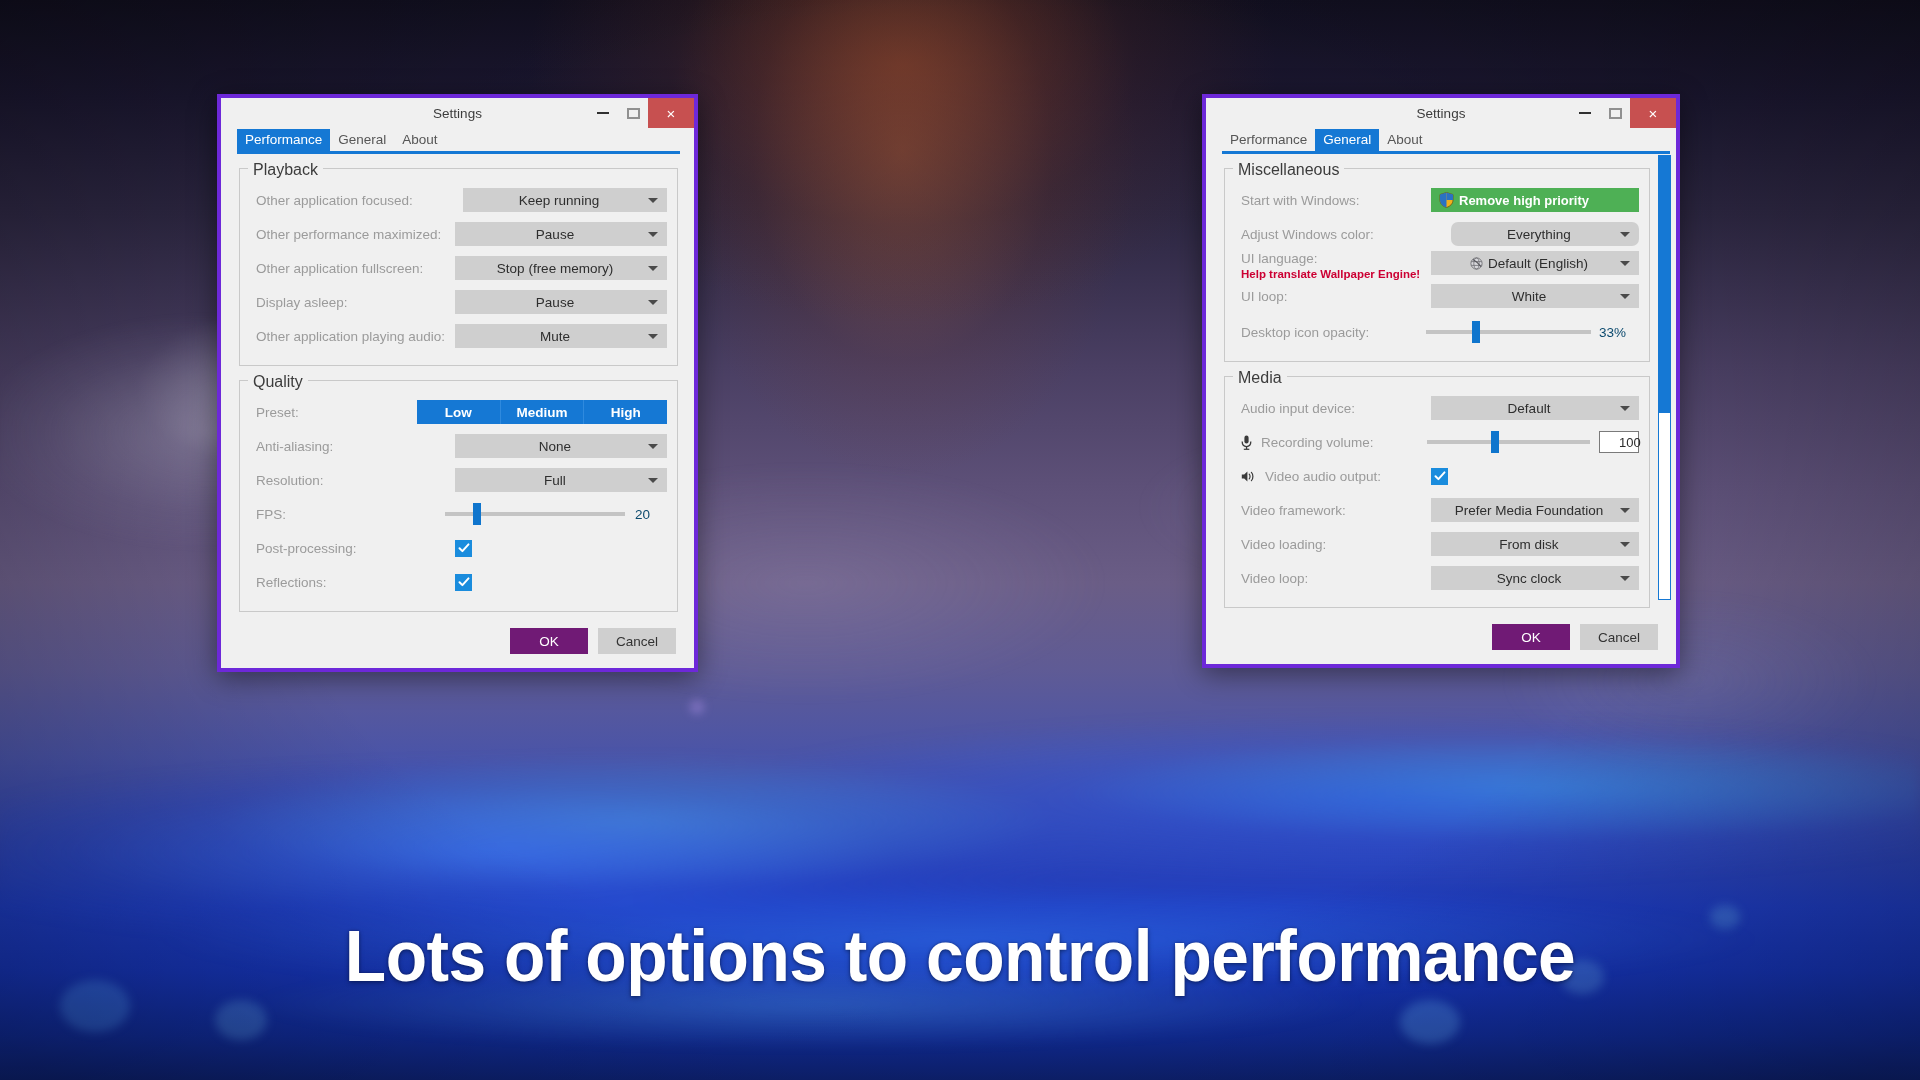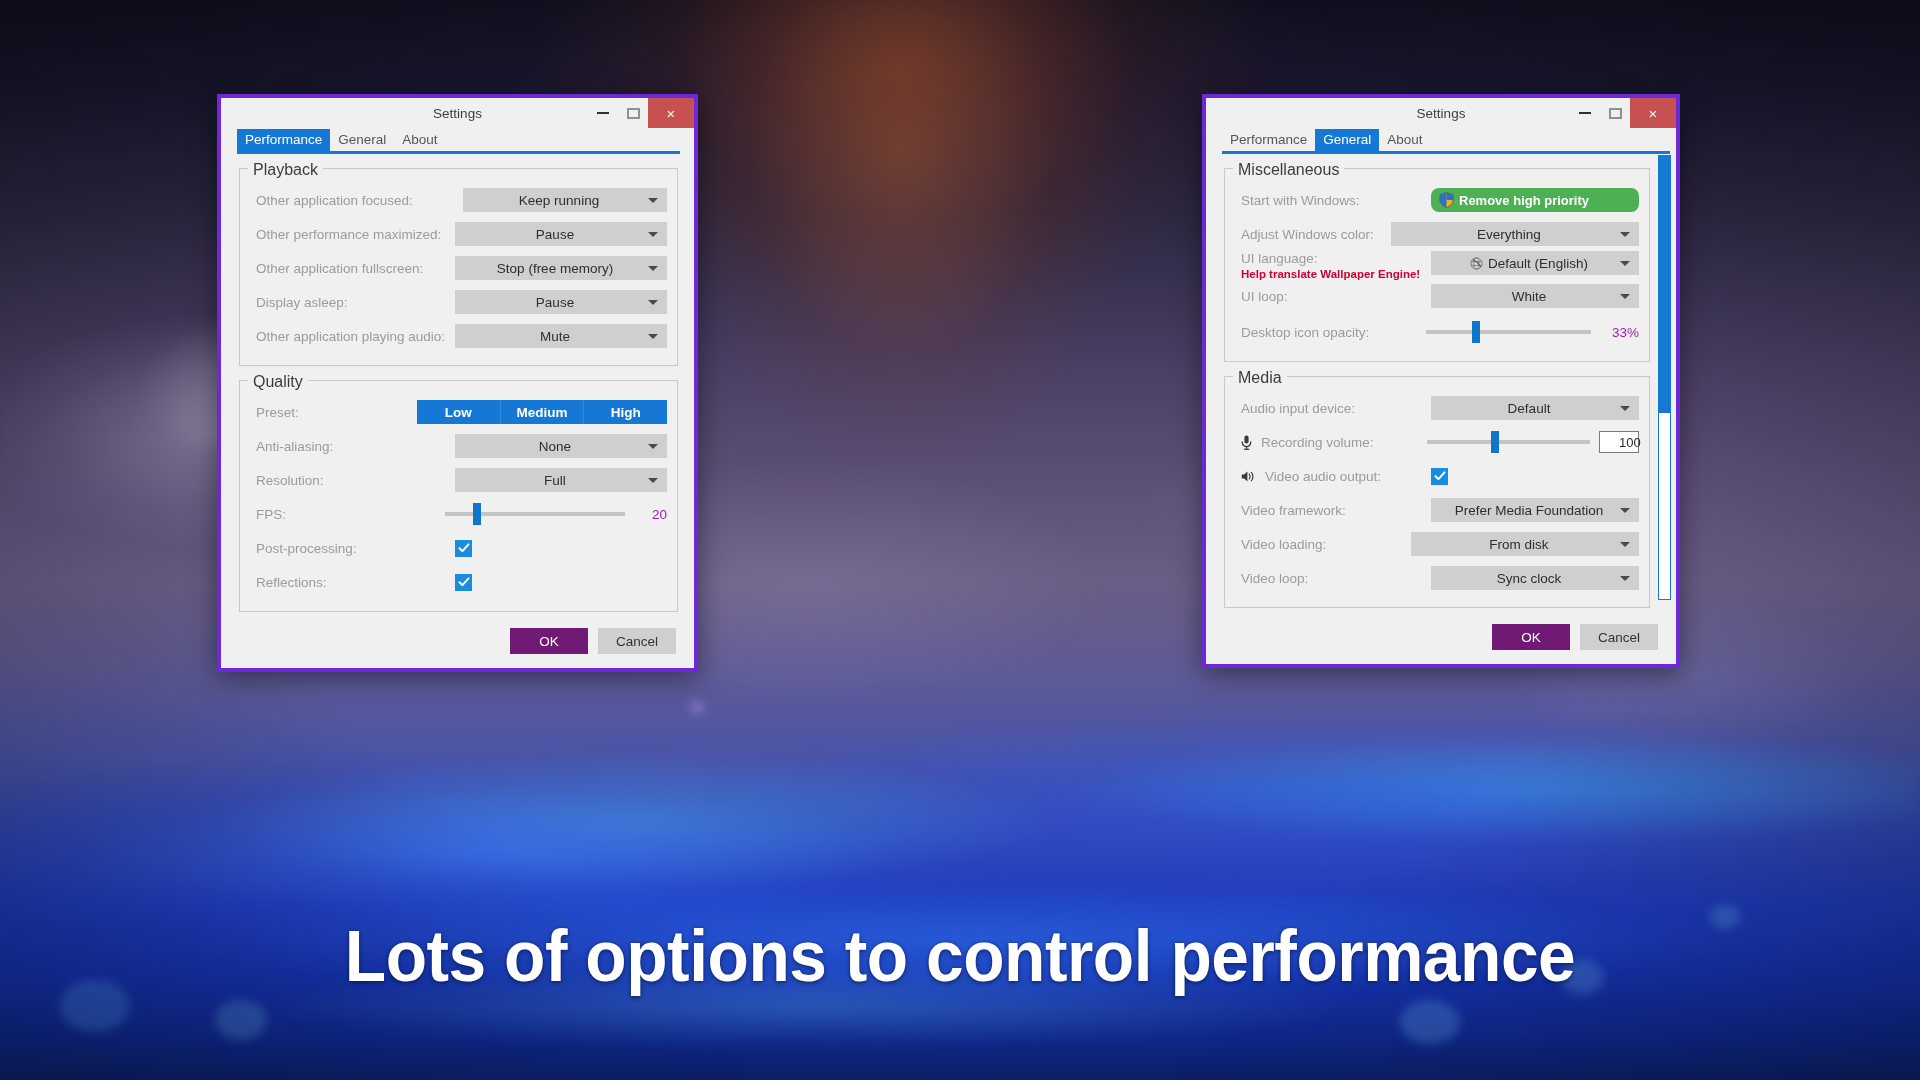--- a/index.html
+++ b/index.html
@@ -255,22 +255,22 @@
   }
   .slider .thumb {
     position: absolute;
     width: 8px; height: 22px;
     background: #0f75cd;
     top: 1px;
   }
 
   .slider-value {
     font-size: 13.5px;
-    color: #a21caf;
-    text-align: right;
+    color: #0c4a6e;
+    text-align: left;
   }
 
   .numbox {
     width: 40px; height: 22px;
     border: 1px solid #7a7a7a;
     background: #ffffff;
     font-size: 13px;
     color: #2b2b2b;
     display: flex;
     align-items: center;
@@ -291,21 +291,20 @@
     background: #4eb055;
     color: #ffffff;
     font-size: 13px;
     font-weight: bold;
     display: flex;
     align-items: center;
     padding: 0 8px;
     gap: 5px;
     cursor: default;
     white-space: nowrap;
-    border-radius: 8px;
   }
 
   .helplink {
     color: #cc0033;
     font-size: 11.5px;
     font-weight: bold;
     white-space: nowrap;
     cursor: default;
   }
 
@@ -553,21 +552,21 @@
                 <path d="M7.5 0.5 L14 2.6 V8 H7.5 Z" fill="#2a72c4"></path>
               </svg>
               <span>Remove high priority</span>
             </span>
           </span>
         </div>
 
         <div class="row">
           <span class="lbl">Adjust Windows color:</span>
           <span class="ctl">
-            <span class="combo" style="width:248px;">
+            <span class="combo" style="width:188px;border-radius:7px;">
               <span>Everything</span>
               <span class="arrow"></span>
             </span>
           </span>
         </div>
 
         <div class="row" style="height:26px; align-items:flex-start;">
           <span style="display:flex; flex-direction:column;">
             <span class="lbl" style="line-height:16px;">UI language:</span>
             <span class="helplink" style="line-height:14px;">Help translate Wallpaper Engine!</span>
@@ -666,21 +665,21 @@
             <span class="combo" style="width:208px;">
               <span>Prefer Media Foundation</span>
               <span class="arrow"></span>
             </span>
           </span>
         </div>
 
         <div class="row">
           <span class="lbl">Video loading:</span>
           <span class="ctl">
-            <span class="combo" style="width:228px;">
+            <span class="combo" style="width:208px;">
               <span>From disk</span>
               <span class="arrow"></span>
             </span>
           </span>
         </div>
 
         <div class="row">
           <span class="lbl">Video loop:</span>
           <span class="ctl">
             <span class="combo" style="width:208px;">

